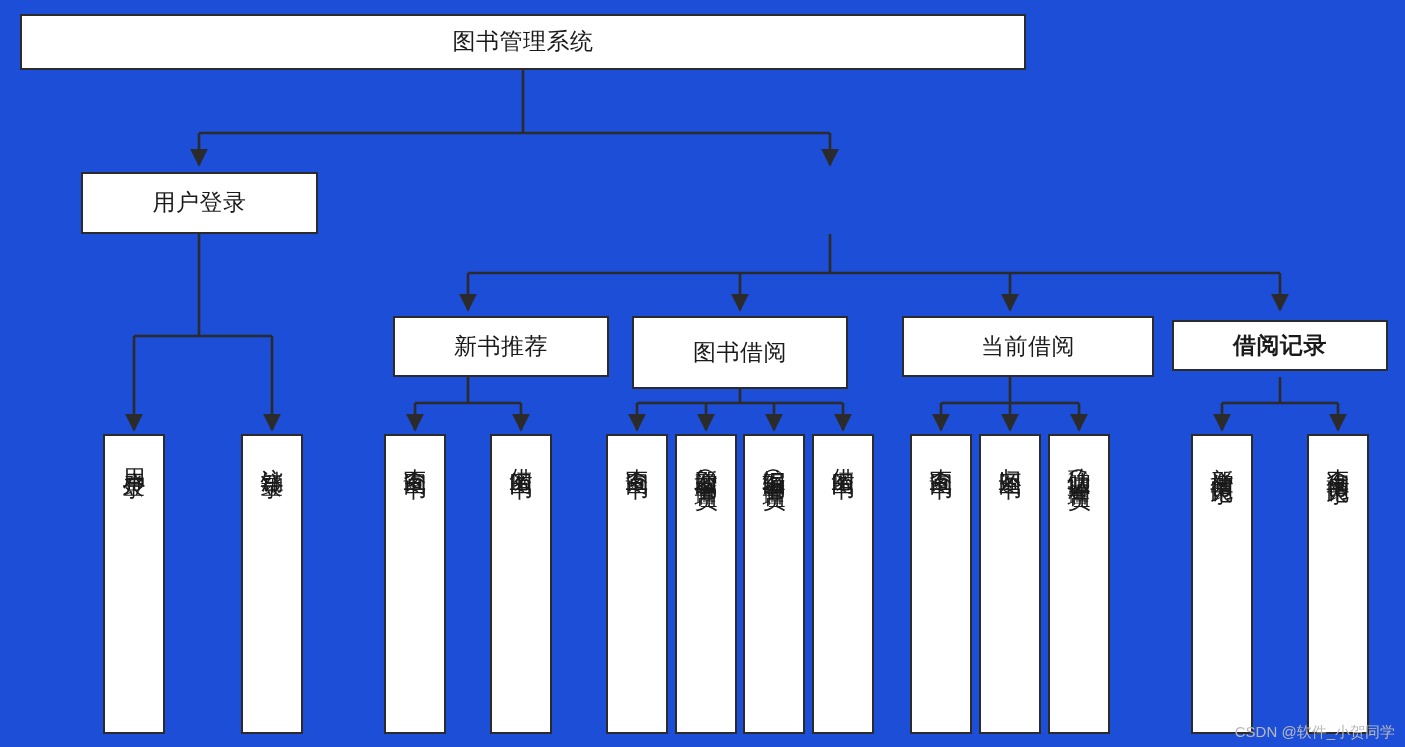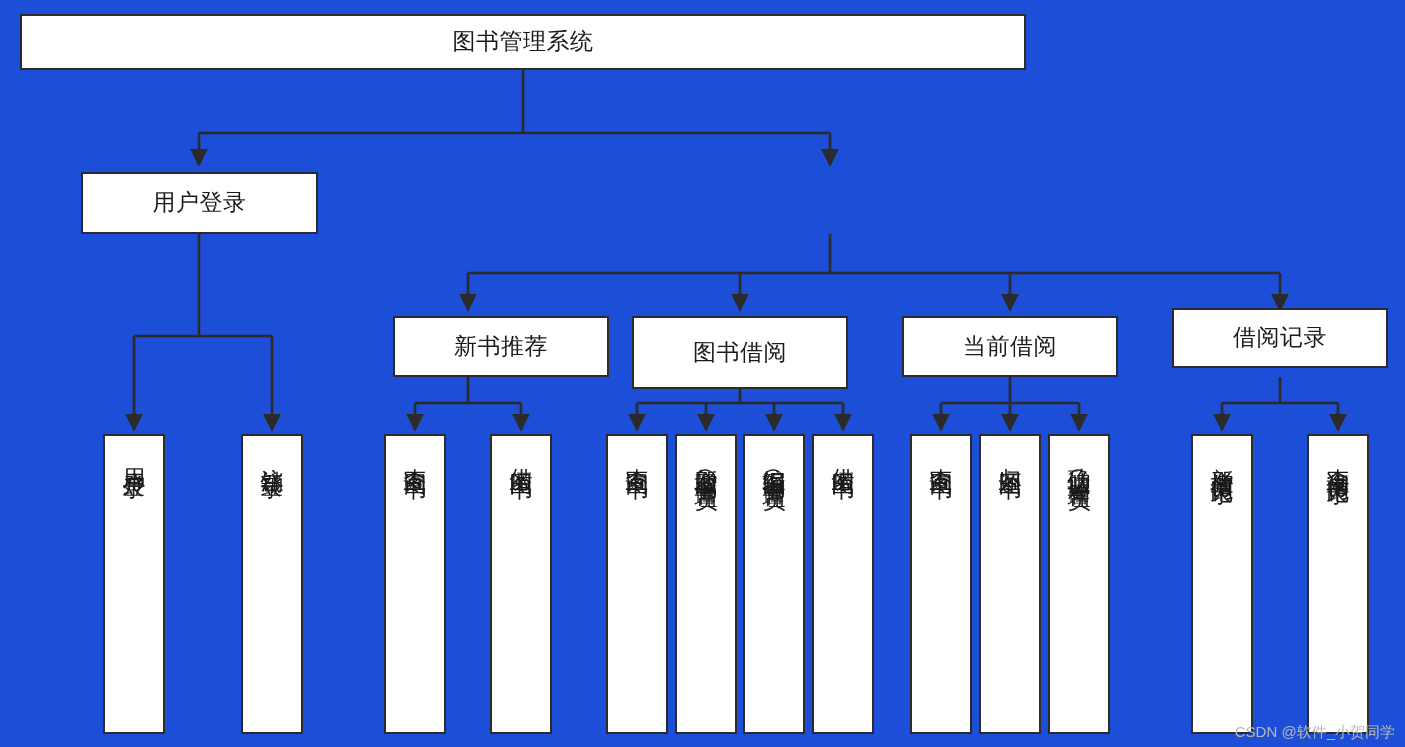--- a/index.html
+++ b/index.html
@@ -133,25 +133,25 @@
 
 
   <div class="node horiz" style="left:361px; top:316px; width:216px; height:61px;margin-left:32px;">
     <span class="node-label">新书推荐</span>
   </div>
 
   <div class="node horiz" style="left:632px; top:316px; width:216px; height:73px;">
     <span class="node-label">图书借阅</span>
   </div>
 
-  <div class="node horiz" style="left:902px; top:316px; width:216px; height:61px;">
+  <div class="node horiz" style="left:902px; top:316px; width:252px; height:61px;">
     <span class="node-label">当前借阅</span>
   </div>
 
-  <div class="node horiz" style="left:1172px; top:308px; width:216px; height:60px;">
+  <div class="node horiz" style="left:1172px; top:320px; width:216px; height:51px;font-weight:bold;">
     <span class="node-label">借阅记录</span>
   </div>
 
   <div class="node vert" style="left:103px; top:434px; width:62px; height:300px;">
     <span class="node-label">用户登录</span>
   </div>
 
   <div class="node vert" style="left:241px; top:434px; width:62px; height:300px;">
     <span class="node-label">注销登录</span>
   </div>

